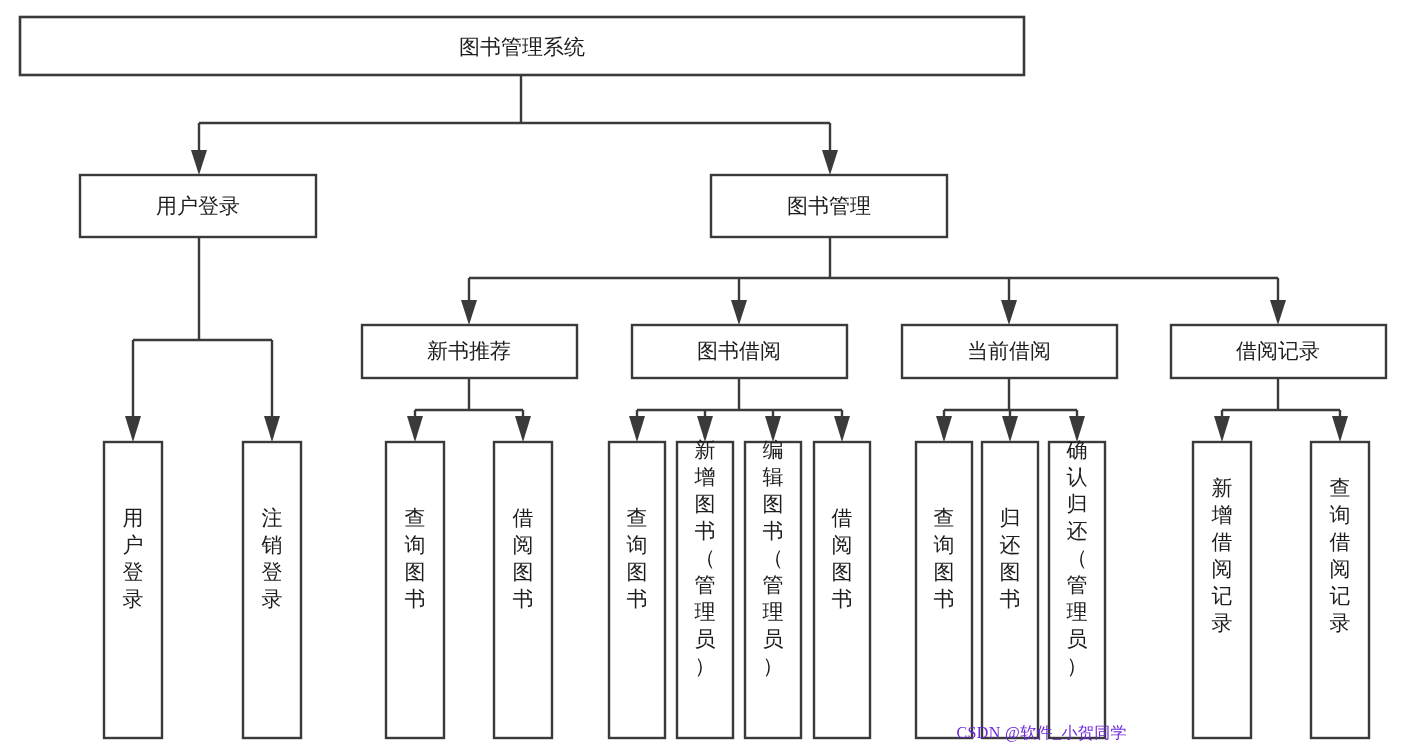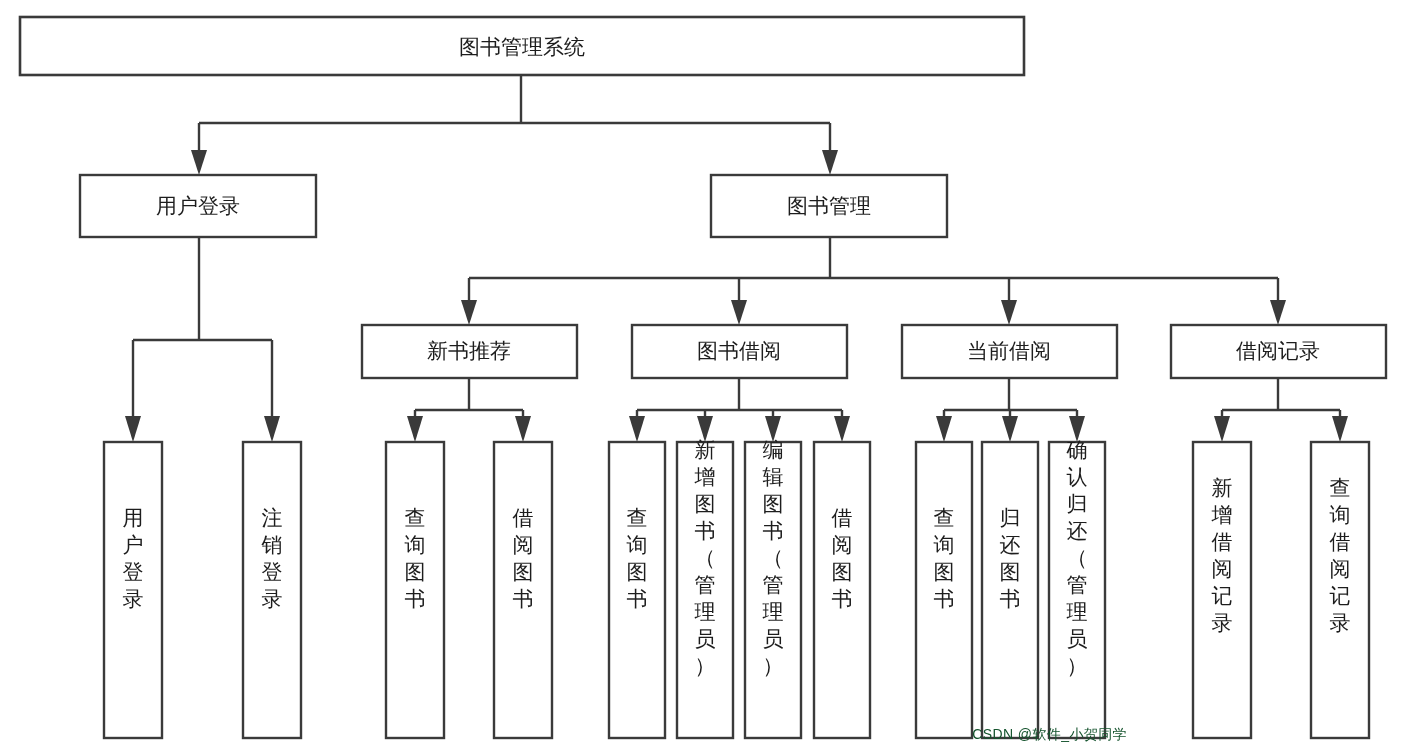--- a/index.html
+++ b/index.html
@@ -56,23 +56,23 @@
   .node-label-v {
     font-family: "Liberation Sans", "DejaVu Sans", sans-serif;
     font-size: 21px;
     fill: #1d1d1d;
     text-anchor: middle;
   }
   .watermark {
     position: absolute;
     right: 10px;
     bottom: 8px;
-    font-family: Liberation Sans, sans-serif;
-    font-size: 14px;
-    color: #14532d;
+    font-family: Liberation Serif, serif;
+    font-size: 16px;
+    color: #6d28d9;
     white-space: nowrap;
     letter-spacing: 0.4px;
     user-select: none;
   }
 </style>
 </head>
 <body>
 
 <div id="diagram-root">
 

